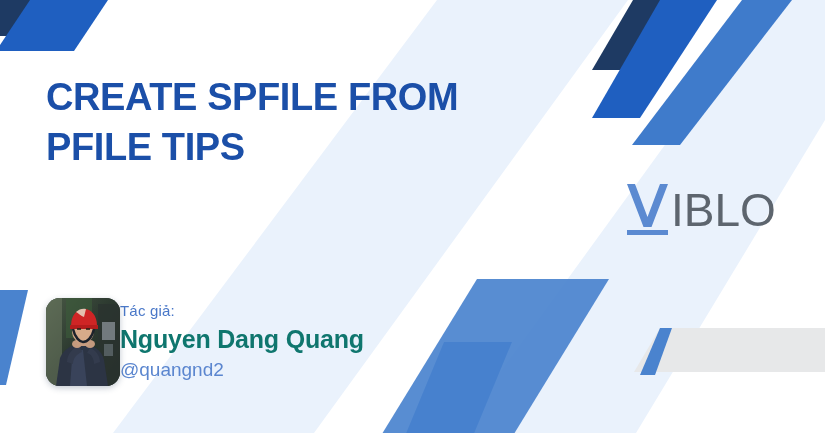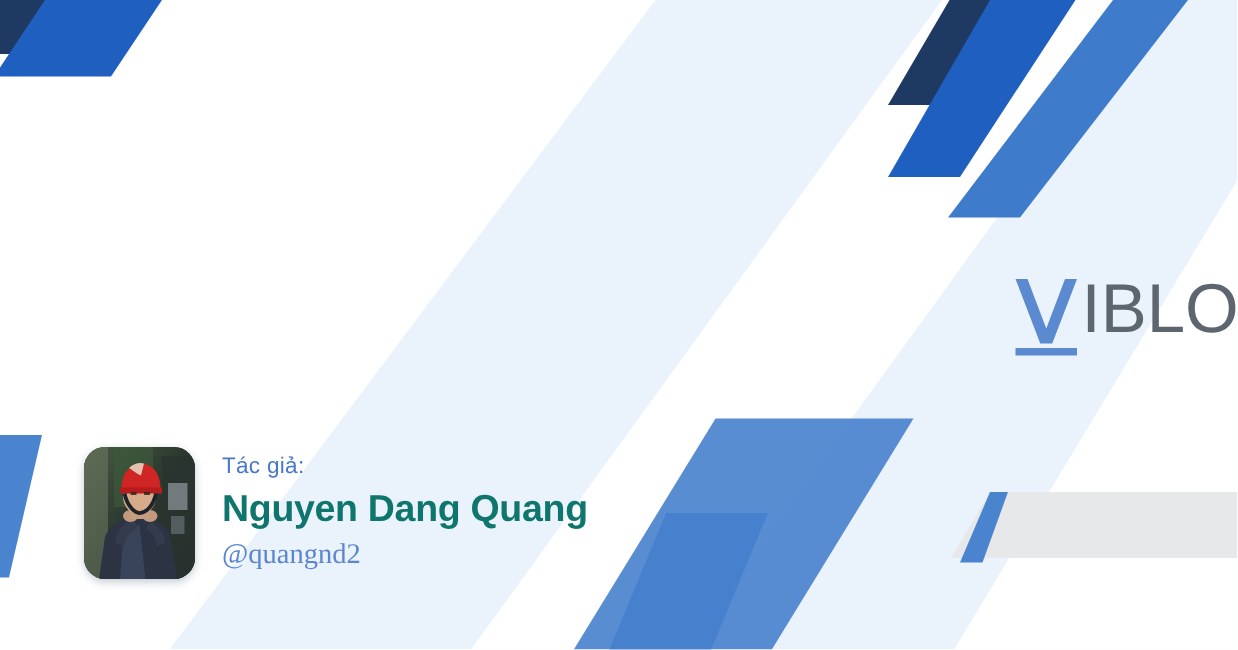--- a/index.html
+++ b/index.html
@@ -38,25 +38,24 @@
     line-height: 50px;
     font-weight: bold;
     letter-spacing: -0.4px;
     color: #1B4FA8;
     text-transform: uppercase;
   }
 
   
   #author-block {
     position: absolute;
-    left: 56px;
+    left: 46px;
     top: 298px;
     display: flex;
     align-items: center;
-    gap: 18px;
   }
   #avatar {
     position: relative;
     width: 74px;
     height: 88px;
     border-radius: 14px;
     overflow: hidden;
     box-shadow: 0 2px 6px rgba(40,60,90,0.28);
     flex: 0 0 auto;
     background: #2e3a33;
@@ -82,30 +81,29 @@
     font-weight: bold;
     color: #0f766e;
     line-height: 31px;
     letter-spacing: -0.2px;
   }
   #author-handle {
     font-size: 19px;
     color: #5B86CF;
     line-height: 26px;
     margin-top: 2px;
-    font-family: Liberation Serif, serif;
   }
 
   
   #logo {
     position: absolute;
-    left: 674px;
+    left: 624px;
     top: 182px;
     display: flex;
-    align-items: flex-start;
+    align-items: center;
     height: 56px;
   }
   #logo-v-wrap {
     position: relative;
     display: block;
   }
   #logo-text {
     font-size: 46px;
     font-weight: 500;
     color: #5D656E;
@@ -148,20 +146,23 @@
 
     <polygon points="444,342 512,342 463,460 395,460" fill="#2E6BC6"></polygon>
 
     <polygon points="477,279 609,279 498,460 366,460" fill="#4A83CE" fill-opacity="0.92"></polygon>
 
     <polygon points="660,328 825,328 825,372 634,372" fill="#E7E8E9"></polygon>
 
     <polygon points="660,328 672,328 655,375 640,375" fill="#4A83CE"></polygon>
   </svg>
 
+  <div id="title-block">
+    <h1 id="headline">CREATE SPFILE FROM PFILE TIPS</h1>
+  </div>
 
   <div id="logo">
     <span id="logo-v-wrap">
       <svg width="47" height="56" viewBox="0 0 47 56" xmlns="http://www.w3.org/2000/svg">
         <path d="M3 4 L11 4 L23.5 37 L36 4 L44 4 L27.5 47 L19.5 47 Z" fill="#5B8AD1"></path>
         <rect x="3" y="50" width="41" height="5" fill="#5B8AD1"></rect>
       </svg>
     </span>
     <span id="logo-text">IBLO</span>
   </div>

